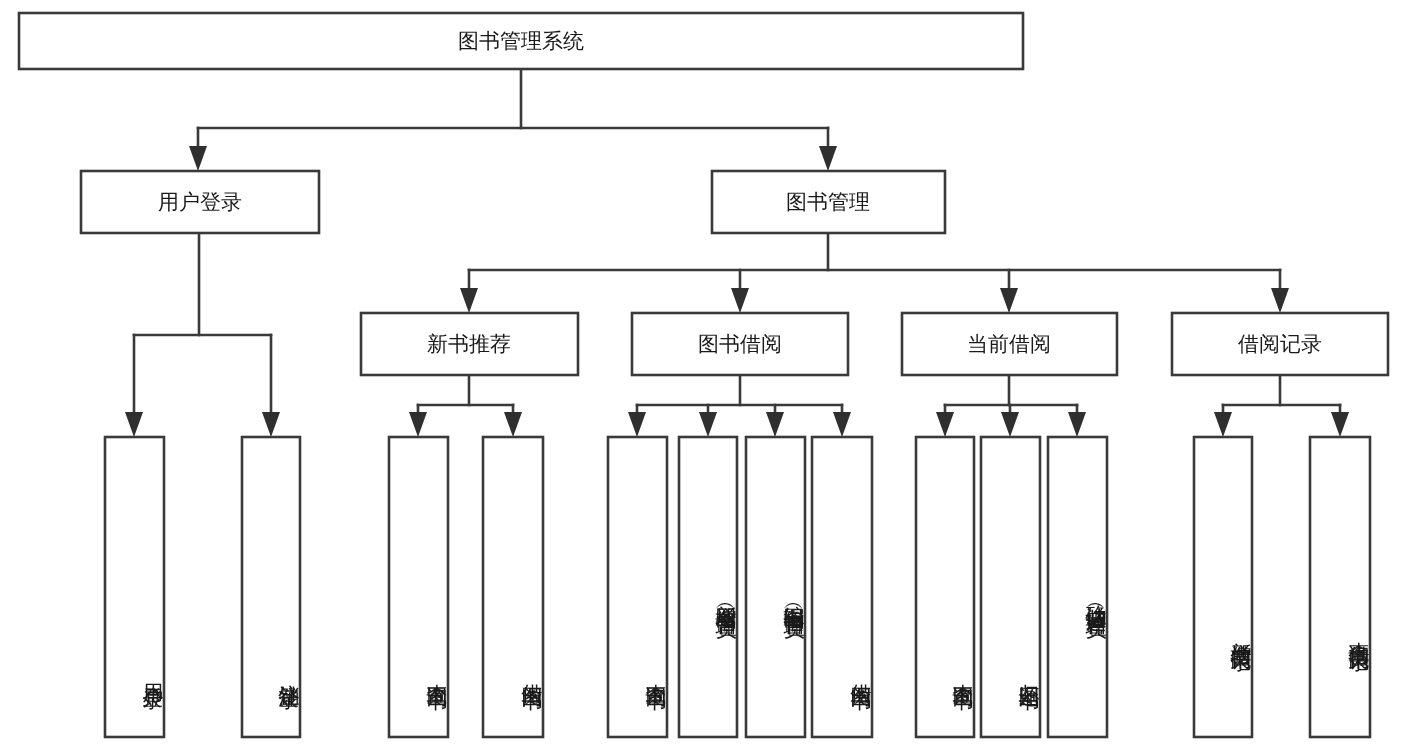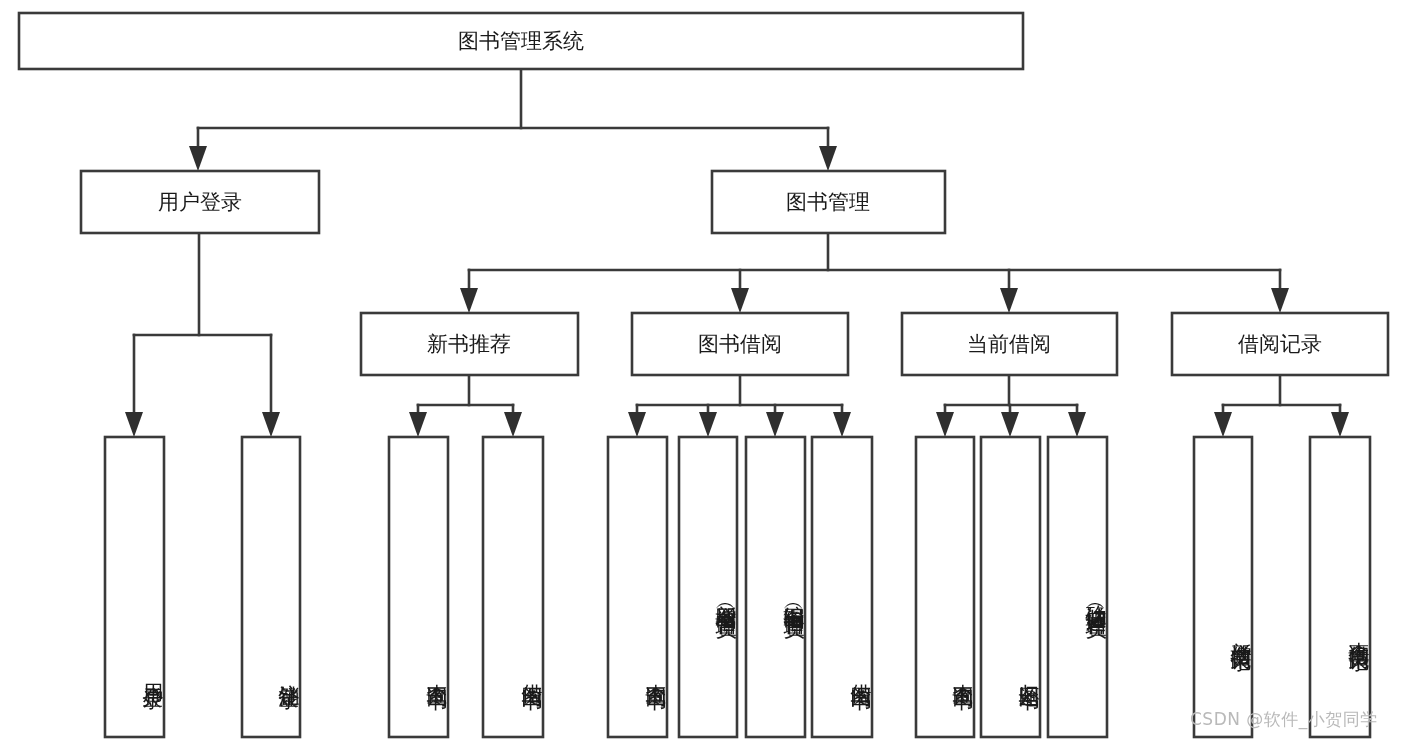--- a/index.html
+++ b/index.html
@@ -213,15 +213,14 @@
   <div class="leaf-label" style="left:916px; top:437px; width:58px; height:300px; padding-top:84px;">查询图书</div>
 
   <div class="leaf-label" style="left:981px; top:437px; width:59px; height:300px; padding-top:84px;">归还图书</div>
 
   <div class="leaf-label" style="left:1048px; top:437px; width:59px; height:300px; padding-top:10px;">确认归还（管理员）</div>
 
   <div class="leaf-label" style="left:1194px; top:437px; width:58px; height:300px; padding-top:44px;">新增借阅记录</div>
 
   <div class="leaf-label" style="left:1310px; top:437px; width:60px; height:300px; padding-top:44px;">查询借阅记录</div>
 
-  <div class="watermark" style="left:1190px; top:708px;">CSDN @软件_小贺同学</div>
 
 </div>
 
 </body></html>

